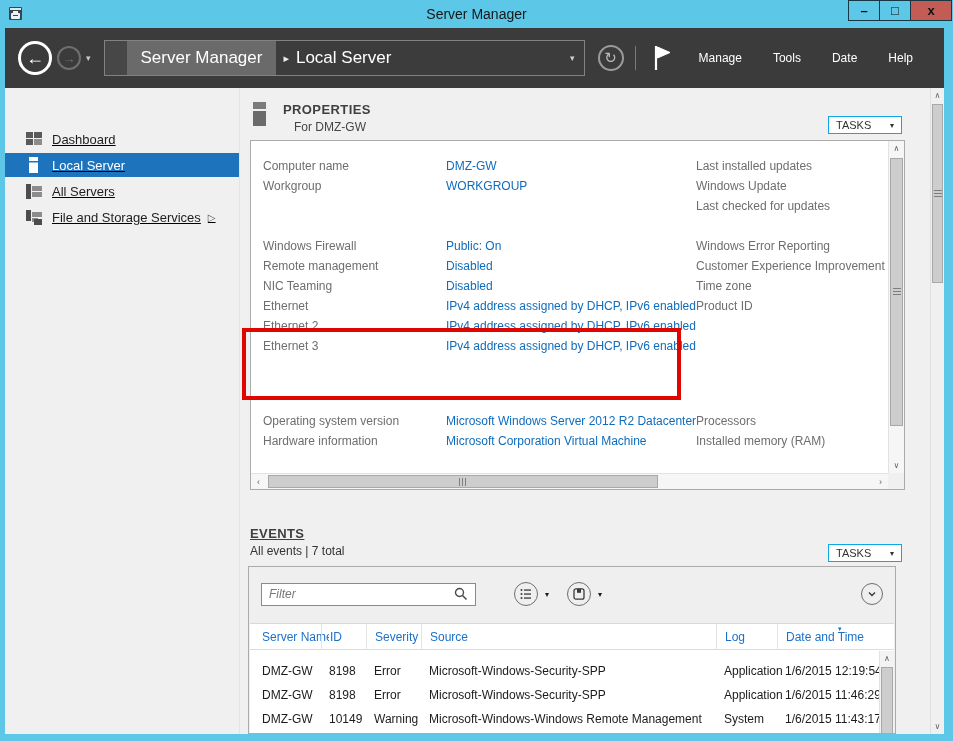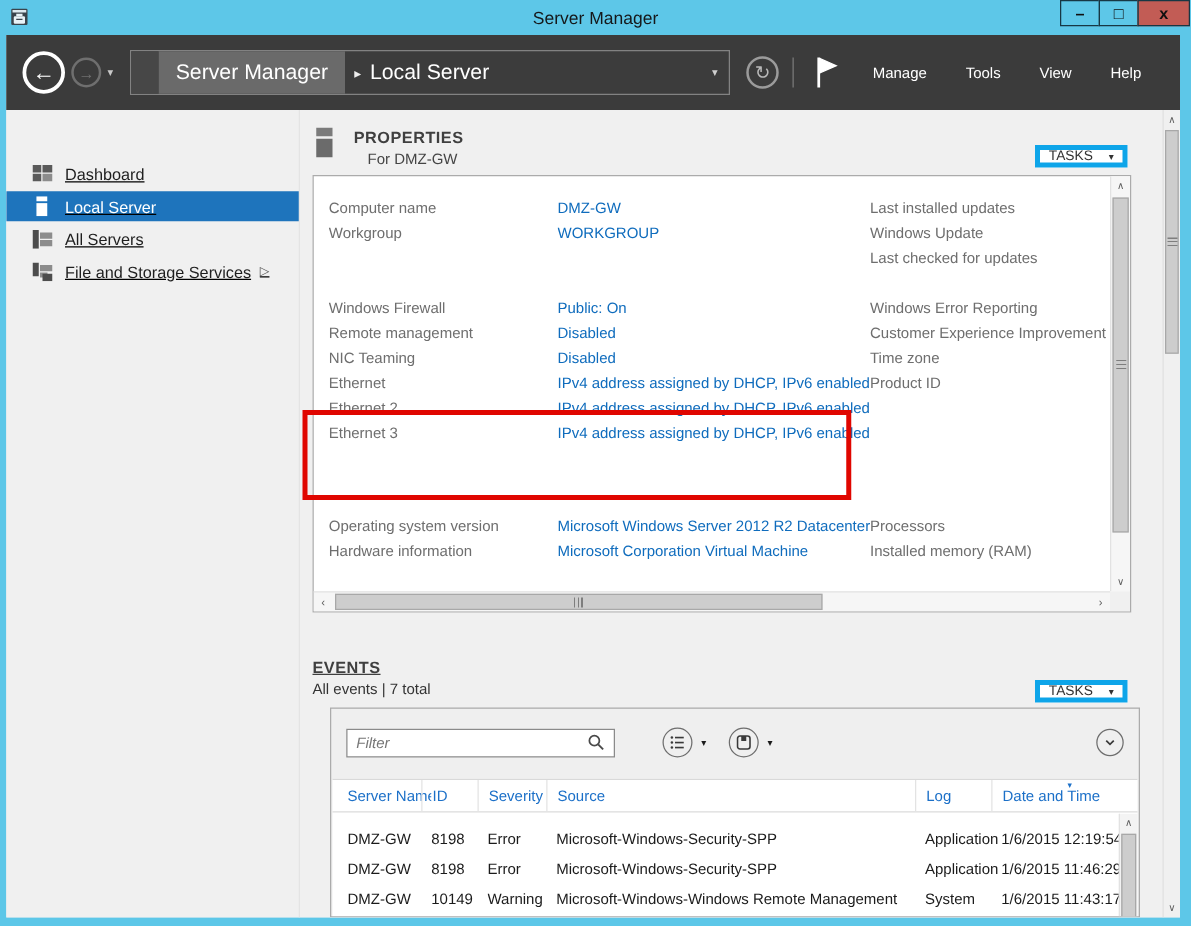--- a/index.html
+++ b/index.html
@@ -53,21 +53,21 @@
   .sb-thumb{position:absolute;left:1px;right:1px;background:#CDCDCD;border:1px solid #A8A8A8;
     display:flex;align-items:center;justify-content:center;}
   .grip-h{width:8px;height:8px;background:repeating-linear-gradient(#7E7E7E 0 1px,transparent 1px 3px);}
   .grip-v{width:8px;height:8px;background:repeating-linear-gradient(90deg,#7E7E7E 0 1px,transparent 1px 3px);}
   
   .props-header{display:flex;align-items:flex-start;padding:14px 0 0 12px;}
   .hdr-texts{margin-left:15px;}
   .hdr-title{font-size:13px;font-weight:bold;color:#3F3F3F;letter-spacing:.4px;}
   .hdr-sub{font-size:12px;color:#454545;margin-top:3px;margin-left:11px;}
   .tasks-btn{margin-left:auto;margin-right:28px;margin-top:14px;width:74px;height:18px;background:#FFFFFF;
-    border:4px solid #0ea5e9;display:flex;align-items:center;justify-content:space-between;
+    border:1px solid #0ea5e9;display:flex;align-items:center;justify-content:space-between;
     padding:0 7px;font-size:11px;color:#333333;}
   .tasks-caret{font-size:8px;color:#333;}
   .props-panel{position:absolute;left:10px;top:52px;width:655px;height:350px;background:#FFFFFF;
     border:1px solid #ABABAB;}
   .props-content{position:absolute;left:0;top:0;right:16px;height:333px;overflow:hidden;padding-top:15px;}
   .prow{display:grid;grid-template-columns:183px 250px auto;padding-left:12px;height:20px;align-items:center;font-size:12px;white-space:nowrap;}
   .prow .plbl{color:#6E6E6E;overflow:hidden;}
   .prow .pval{color:#0F6CBD;overflow:hidden;}
   .prow.g1{margin-top:20px;}
   .prow.g2{margin-top:55px;}
@@ -78,21 +78,21 @@
   .ph-arrow.left{left:0;} .ph-arrow.right{right:0;}
   .ph-thumb{position:absolute;top:1px;bottom:1px;background:#CDCDCD;border:1px solid #A8A8A8;display:flex;align-items:center;justify-content:center;}
   .panel-corner{position:absolute;right:0;bottom:0;width:16px;height:16px;background:#F0F0F0;}
   
   .red-box{position:absolute;left:2px;top:240px;width:439px;height:72px;border:4px solid #E00600;z-index:6;}
   
   .events-head{position:absolute;left:10px;top:438px;right:0;}
   .events-title{font-size:13px;font-weight:bold;color:#3F3F3F;letter-spacing:.4px;text-decoration:underline;}
   .events-sub{font-size:12px;color:#333333;margin-top:3px;}
   .events-tasks{position:absolute;right:28px;top:18px;margin:0;}
-  .events-panel{position:absolute;left:24px;top:478px;width:648px;bottom:0;background:#EFEFEF;border:1px solid #ABABAB;overflow:hidden;}
+  .events-panel{position:absolute;left:8px;top:478px;width:648px;bottom:0;background:#EFEFEF;border:1px solid #ABABAB;overflow:hidden;}
   .etoolbar{display:flex;align-items:center;padding:15px 0 0 12px;}
   .filter-box{width:215px;height:23px;background:#FFFFFF;border:1px solid #8A8A8A;display:flex;align-items:center;padding:0 7px;}
   .filter-text{flex:1;font-size:12px;font-style:italic;color:#767676;}
   .tool-circle{width:24px;height:24px;border-radius:50%;border:1px solid #6E6E6E;display:flex;align-items:center;justify-content:center;background:transparent;}
   .tool-caret{font-size:8px;color:#1A1A1A;margin-left:7px;}
   .ml38{margin-left:38px;} .ml18{margin-left:18px;}
   .collapse-circle{margin-left:auto;margin-right:12px;width:22px;height:22px;border-radius:50%;border:1px solid #6E6E6E;
     display:flex;align-items:center;justify-content:center;}
   .etable{position:absolute;left:1px;right:1px;top:56px;bottom:0;background:#FFFFFF;border-top:1px solid #D9D9D9;}
   .ehead{display:grid;grid-template-columns:67px 45px 55px 295px 61px 1fr;padding-left:12px;height:26px;align-items:center;
@@ -156,21 +156,21 @@
       <span class="flag-btn">
         <svg width="22" height="30" viewBox="0 0 22 30">
           <path d="M5 3 v24" stroke="#FFFFFF" stroke-width="2.2" fill="none"></path>
           <path d="M6.5 4 L19 9.5 L6.5 15 Z" fill="#FFFFFF"></path>
           <path d="M6.5 4 L19 9.5 L6.5 15 Z" fill="none" stroke="#FFFFFF" stroke-width="1"></path>
         </svg>
       </span>
       <span class="nav-menus">
         <span class="nav-menu">Manage</span>
         <span class="nav-menu">Tools</span>
-        <span class="nav-menu">View</span>
+        <span class="nav-menu">Date</span>
         <span class="nav-menu">Help</span>
       </span>
     </div>
 
     <div class="content">
 
       <div class="sidebar">
         <div class="side-item">
           <span class="sicon">
             <svg width="16" height="14" viewBox="0 0 16 14">

